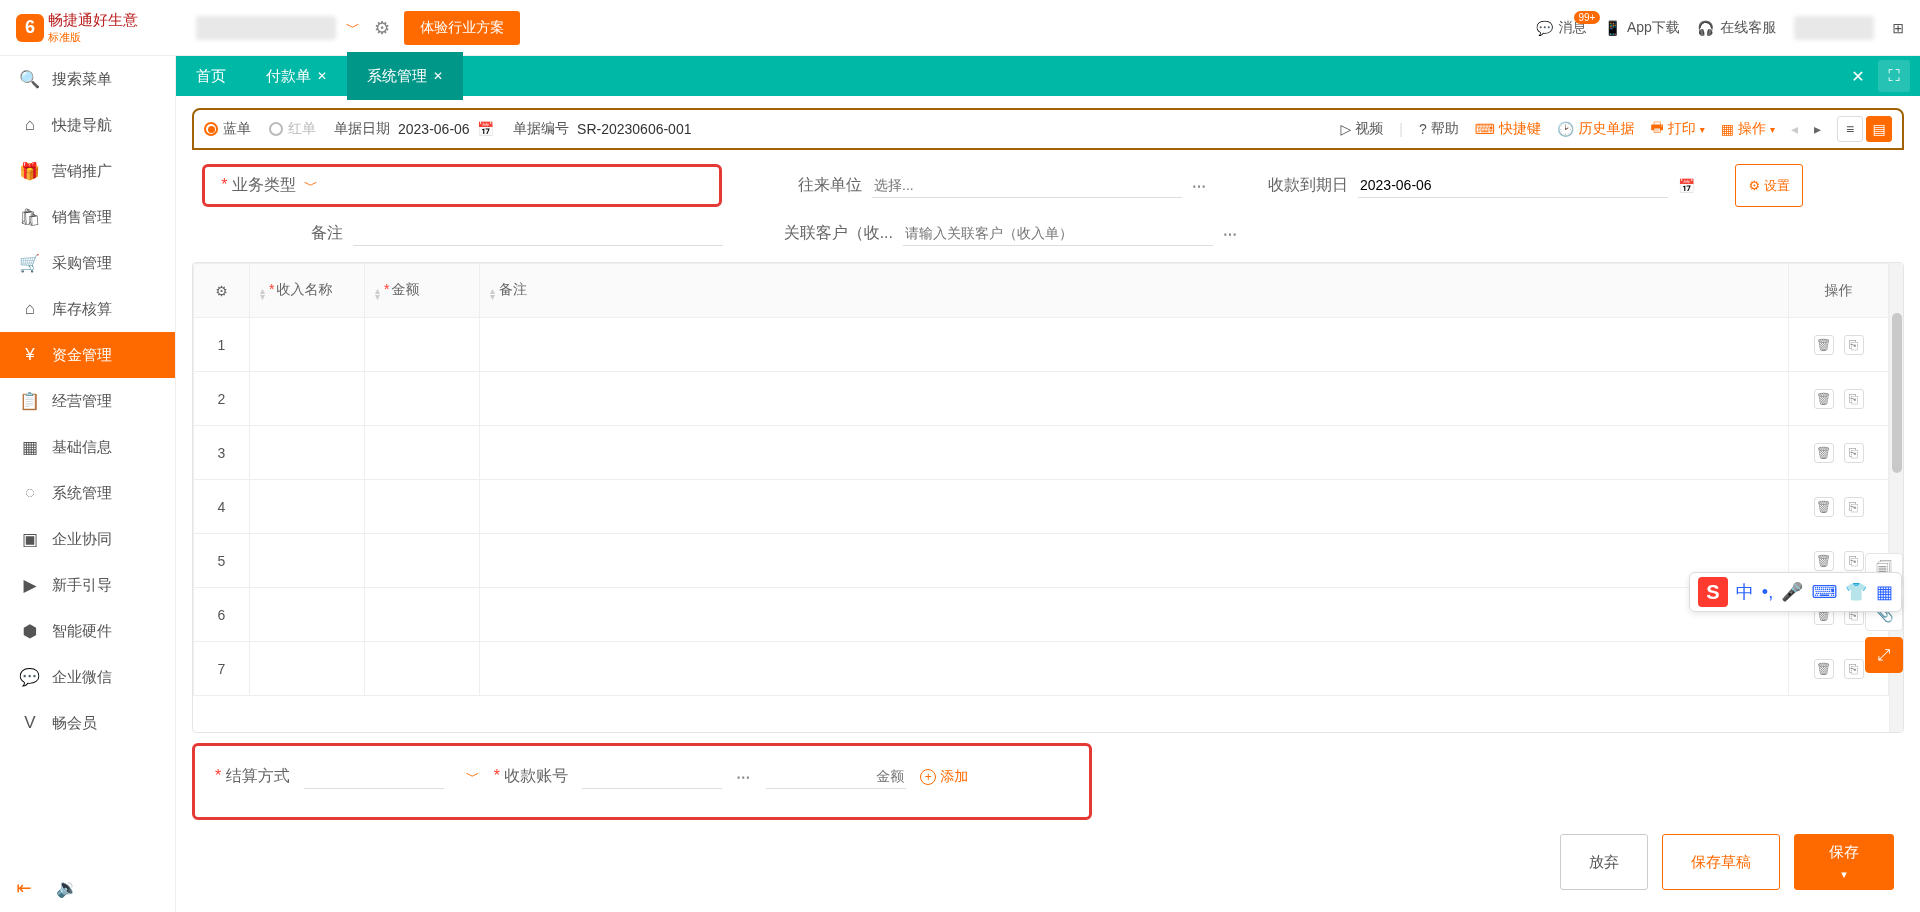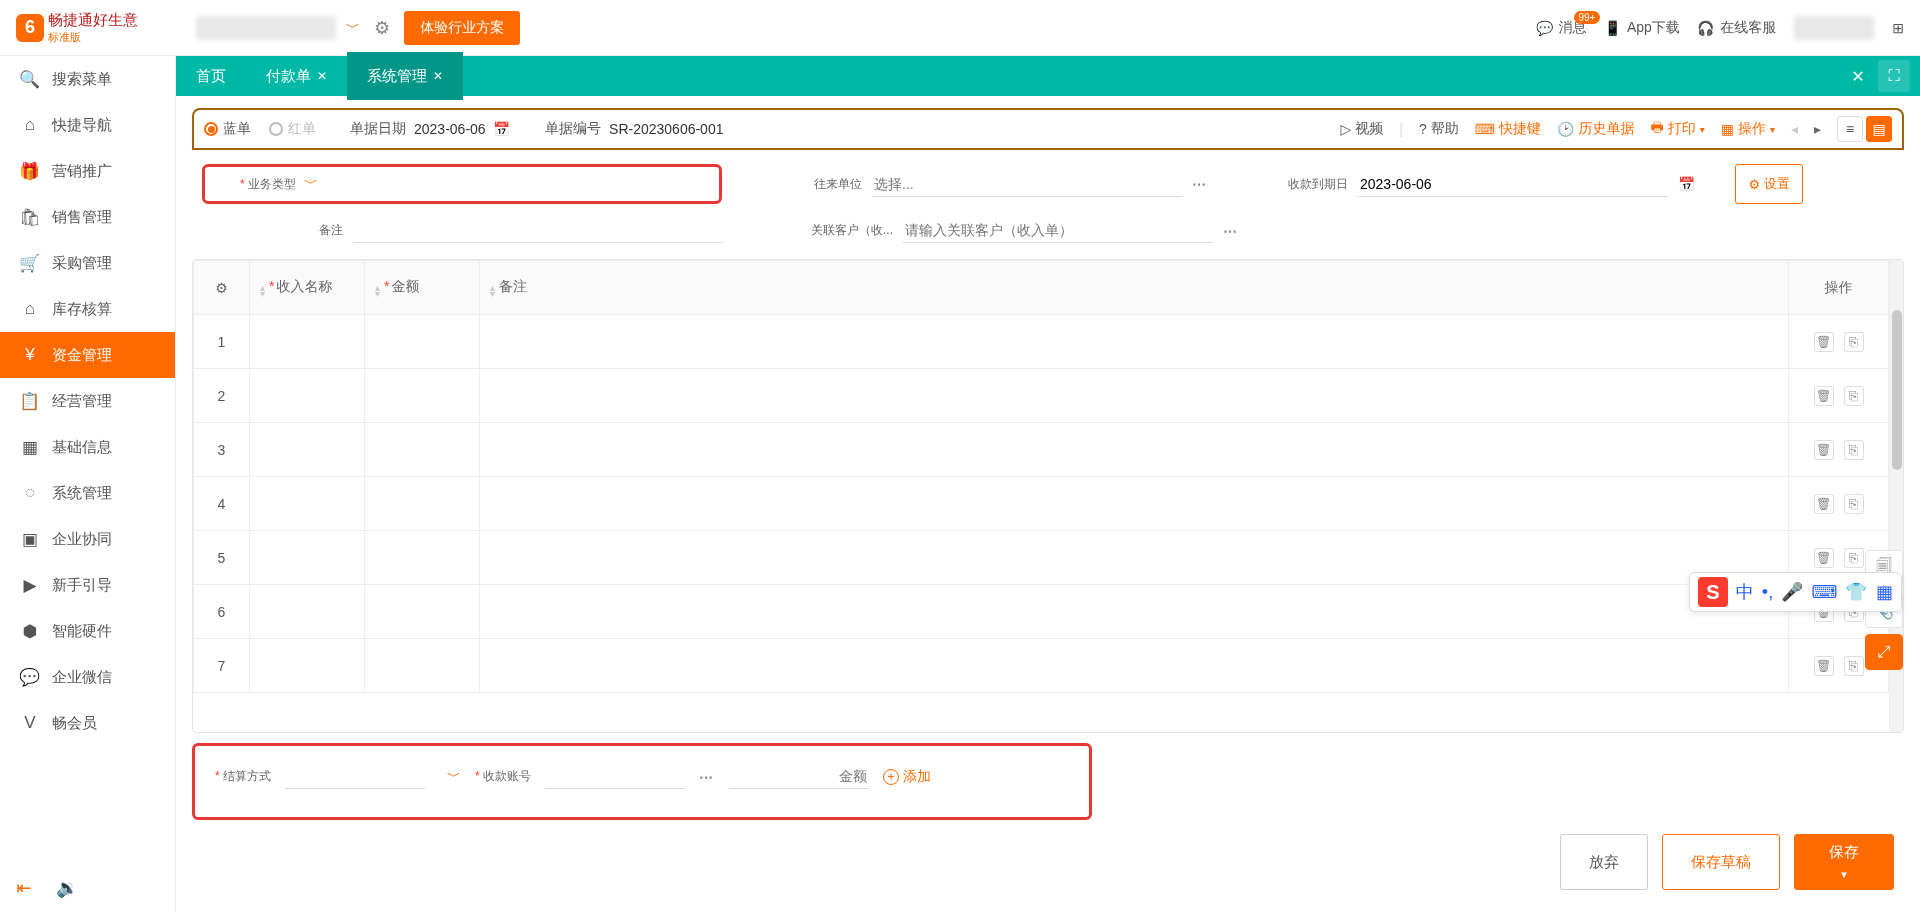--- a/index.html
+++ b/index.html
@@ -36,33 +36,33 @@
 .tabs-right { margin-left:auto; display:flex; align-items:center; gap:4px; padding-right:10px; }
 .tab-icon-btn { width:32px; height:32px; display:flex; align-items:center; justify-content:center; color:#fff; cursor:pointer; font-size:16px; }
 .tab-icon-btn.boxed { background:rgba(255,255,255,0.15); border-radius:3px; }
 
 .content { flex:1; padding:12px 16px 16px 16px; display:flex; flex-direction:column; min-height:0; }
 .toolbar { display:flex; align-items:center; gap:18px; padding:6px 10px; border:2px solid #a16207; border-radius:8px 8px 0 0; font-size:14px; color:#555; background:#fff; }
 .radio { display:flex; align-items:center; gap:5px; cursor:pointer; }
 .radio-dot { width:14px; height:14px; border:2px solid #ff6a00; border-radius:50%; display:flex; align-items:center; justify-content:center; }
 .radio-dot.on::after { content:""; width:7px; height:7px; background:#ff6a00; border-radius:50%; }
 .radio-dot.off { border-color:#bbb; }
-.field-inline { display:flex; align-items:center; gap:8px;margin-left:16px; }
+.field-inline { display:flex; align-items:center; gap:8px; }
 .date-val { color:#333; }
 .cal-icon { color:#ff6a00; }
 .toolbar-right { margin-left:auto; display:flex; align-items:center; gap:16px; font-size:14px; color:#555; }
 .tool-link { display:flex; align-items:center; gap:4px; cursor:pointer; }
 .tool-link.orange { color:#ff6a00; }
 .view-toggle { display:flex; gap:3px; }
 .vt-btn { width:26px; height:26px; border:1px solid #ddd; border-radius:3px; display:flex; align-items:center; justify-content:center; cursor:pointer; font-size:14px; background:#fff; }
 .vt-btn.active { background:#ff6a00; border-color:#ff6a00; color:#fff; }
 
 .form-row { display:flex; padding:14px 10px 10px 10px; gap:40px; font-size:14px; color:#555; flex-wrap:wrap; }
 .form-field { display:flex; align-items:center; gap:10px; }
-.label { width:100px; text-align:right; color:#666; font-size:12px; }
+.label { width:100px; text-align:right; color:#666; font-size:16px; }
 .req::before { content:"* "; color:#ff3b30; }
 .input-underline { border:none; border-bottom:1px solid #ddd; outline:none; padding:4px 2px; font-size:14px; background:transparent; }
 .biz-type-box { border:3px solid #e53935; border-radius:6px; padding:8px 16px; display:flex; align-items:center; width:520px; }
 .biz-type-box .label { width:75px; }
 .biz-type-input { flex:1; border:none; border-bottom:1px solid #ddd; padding:4px 2px; font-size:14px; outline:none; }
 .chev-red { color:#ff6a00; margin-left:8px; }
 .dots { color:#888; cursor:pointer; letter-spacing:2px; font-weight:bold; }
 .btn-outline-orange { border:1px solid #ff6a00; color:#ff6a00; background:#fff; padding:5px 12px; border-radius:3px; font-size:13px; cursor:pointer; display:flex; align-items:center; gap:4px; }
 
 .grid-wrap { flex:1; display:flex; border:1px solid #e5e5e5; border-radius:4px; min-height:0; position:relative; margin-top:6px; }

